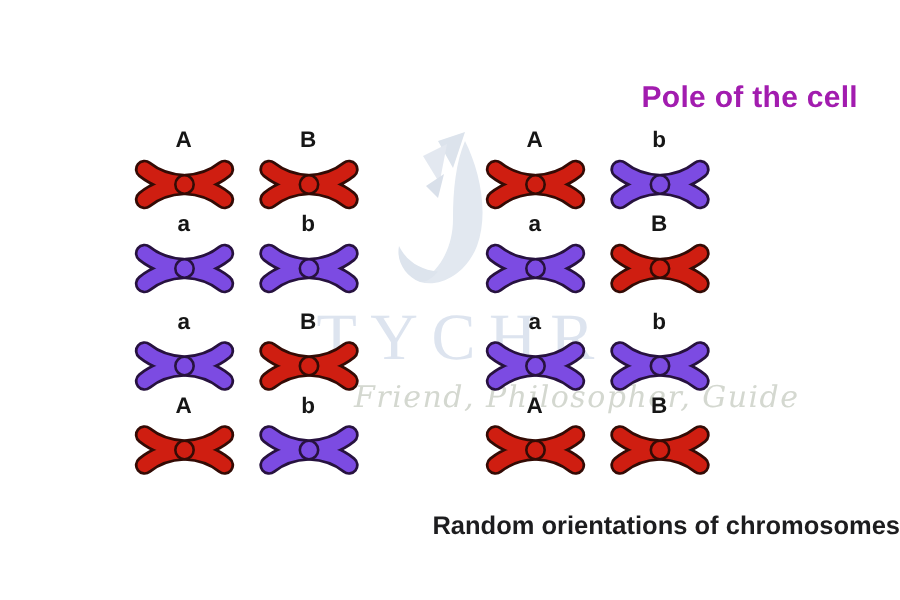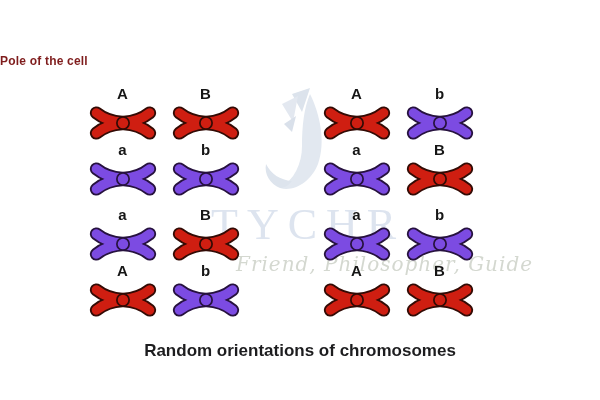--- a/index.html
+++ b/index.html
@@ -1,25 +1,25 @@
 <!DOCTYPE html>
 <html><head>
 <meta charset="utf-8">
 <style>
   html,body{margin:0;padding:0;background:#ffffff;}
   .canvas{
     position:relative;width:600px;height:400px;background:#ffffff;
     overflow:hidden;font-family:"Liberation Sans",sans-serif;
   }
   .title{
-    position:absolute;top:54px;left:0;width:572px;text-align:left;
-    font-size:12px;font-weight:700;color:#7f1d1d;letter-spacing:.2px;z-index:2;
+    position:absolute;top:54px;left:0;width:572px;text-align:right;
+    font-size:20px;font-weight:700;color:#a21caf;letter-spacing:.2px;z-index:2;
   }
   .caption{
-    position:absolute;top:341px;left:0;width:600px;text-align:center;
+    position:absolute;top:341px;left:0;width:600px;text-align:right;
     font-size:17px;font-weight:700;color:#1d1d1f;z-index:2;
   }
   
   .wm-logo{position:absolute;left:258px;top:84px;z-index:0;}
   .wm-brand{
     position:absolute;left:211px;top:196px;z-index:0;
     font-family:"Liberation Serif",serif;font-size:44px;line-height:58px;
     color:#dde4ef;letter-spacing:9px;white-space:nowrap;
   }
   .wm-tagline{

